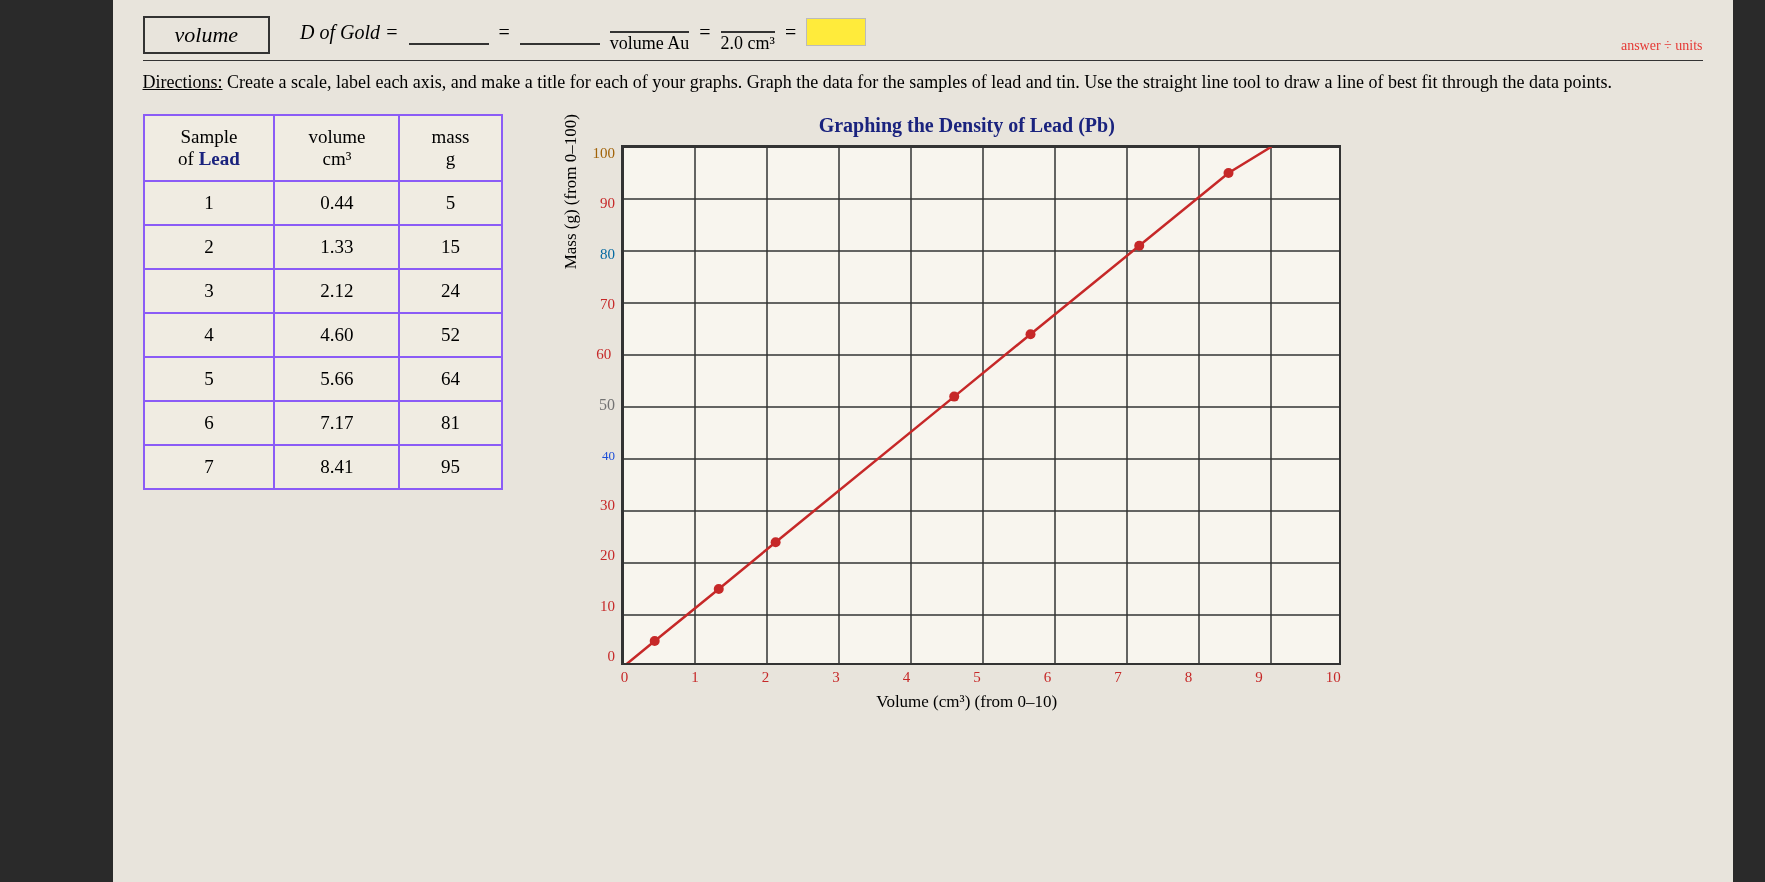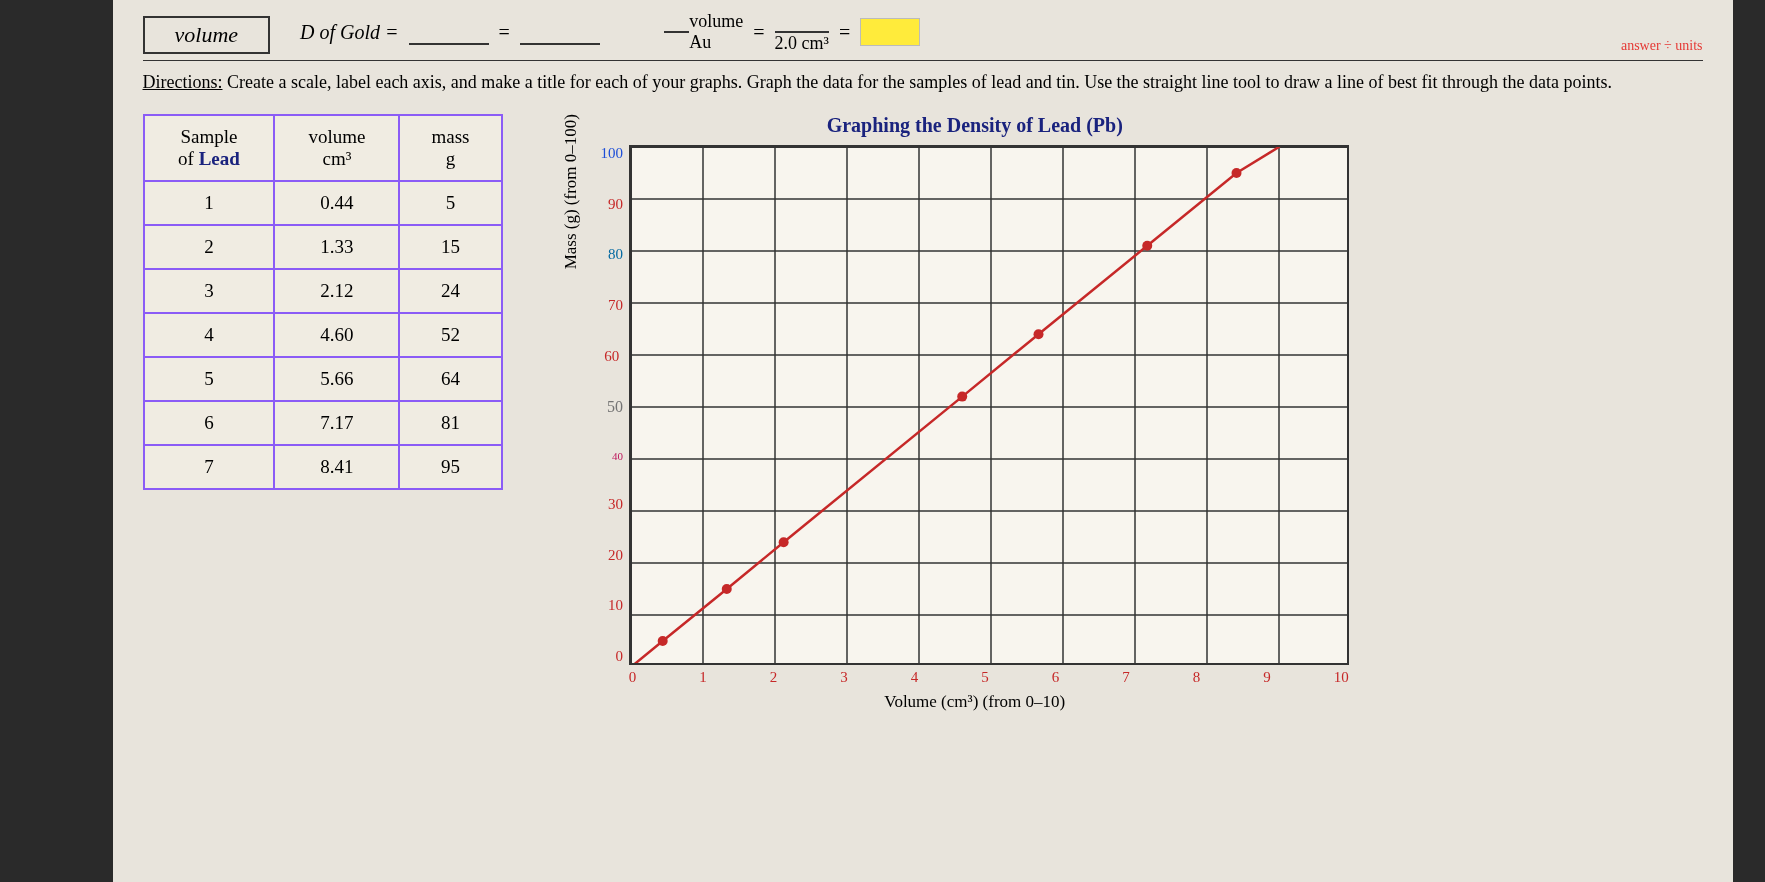--- a/index.html
+++ b/index.html
@@ -104,21 +104,20 @@
       writing-mode: vertical-rl;
       transform: rotate(180deg);
       font-size: 17px;
       white-space: nowrap;
     }
     
     .graph-area {
       display: flex;
       flex-direction: column;
       align-items: center;
-      margin-left: 8px;
     }
     .graph-title {
       color: #1a237e;
       font-weight: bold;
       font-size: 20px;
       margin-bottom: 8px;
       text-align: center;
     }
     .graph-with-yaxis {
       display: flex;
@@ -148,21 +147,21 @@
 
   <div class="top-section">
     <div class="volume-box">
       <span>volume</span>
     </div>
     <div class="formula-section">
       <span class="d-gold">D of Gold =</span>
       <span class="underline-val">&nbsp;&nbsp;&nbsp;&nbsp;&nbsp;&nbsp;&nbsp;&nbsp;</span>
       <span>=</span>
       <span class="underline-val">&nbsp;&nbsp;&nbsp;&nbsp;&nbsp;&nbsp;&nbsp;&nbsp;</span>
-      <div style="display:flex;flex-direction:row;align-items:center;font-size:18px;">
+      <div style="display:flex;flex-direction:column;align-items:center;font-size:18px;">
         <span>&nbsp;&nbsp;&nbsp;&nbsp;&nbsp;&nbsp;&nbsp;&nbsp;&nbsp;&nbsp;&nbsp;&nbsp;</span>
         <div style="border-top:2px solid #333;width:100%;"></div>
         <span>volume Au</span>
       </div>
       <span>=</span>
       <div style="display:flex;flex-direction:column;align-items:center;font-size:18px;">
         <span>&nbsp;&nbsp;&nbsp;&nbsp;&nbsp;&nbsp;&nbsp;&nbsp;&nbsp;&nbsp;&nbsp;&nbsp;</span>
         <div style="border-top:2px solid #333;width:100%;"></div>
         <span>2.0 cm³</span>
       </div>
@@ -230,27 +229,27 @@
 
     <div style="display:flex;flex-direction:row;align-items:flex-start;gap:4px;margin-left:30px;">
       <div class="y-axis-label-container">
         <span class="y-axis-label">Mass (g)  (from 0–100)</span>
       </div>
       <div class="graph-area">
         <div class="graph-title">Graphing the Density of Lead (Pb)</div>
         <div class="graph-with-yaxis">
 
           <div style="display:flex;flex-direction:column;justify-content:space-between;height:520px;padding-bottom:0px;margin-right:4px;text-align:right;">
-            <span style="font-size:15px;color:#1d4ed8;">100</span>
+            <span style="font-size:15px;color:#a16207;">100</span>
             <span style="font-size:15px;color:#c62828;">90</span>
             <span style="font-size:15px;color:#0369a1;">80</span>
             <span style="font-size:15px;color:#c62828;">70</span>
             <span style="font-size:15px;color:#c62828;text-align:center;">60</span>
             <span style="font-size:16px;color:#737373;">50</span>
-            <span style="font-size:11px;color:#be185d;">40</span>
+            <span style="font-size:13px;color:#1d4ed8;">40</span>
             <span style="font-size:15px;color:#c62828;">30</span>
             <span style="font-size:15px;color:#c62828;">20</span>
             <span style="font-size:15px;color:#c62828;">10</span>
             <span style="font-size:15px;color:#c62828;">0</span>
           </div>
 
           <div>
             <svg class="grid-svg" width="720" height="520" style="border:2px solid #333;background:#f8f5ee;">
             <line x1="0" y1="0" x2="0" y2="520" stroke="#333" stroke-width="2"></line>
                 <line x1="72" y1="0" x2="72" y2="520" stroke="#333" stroke-width="1.5"></line>

